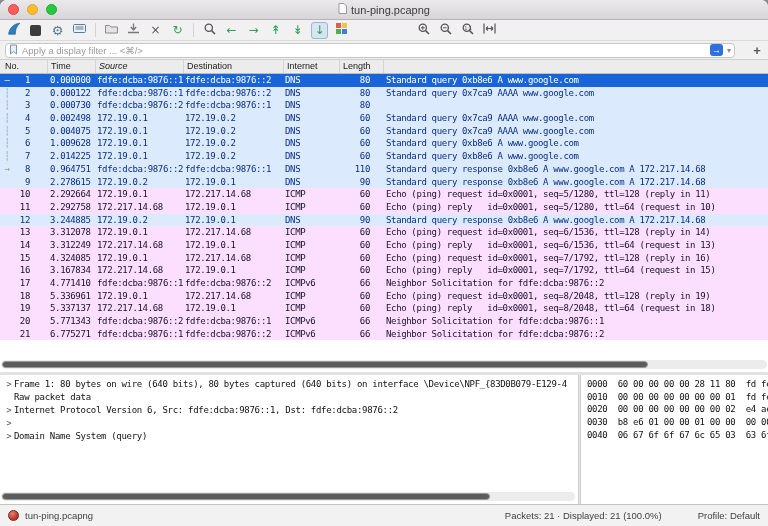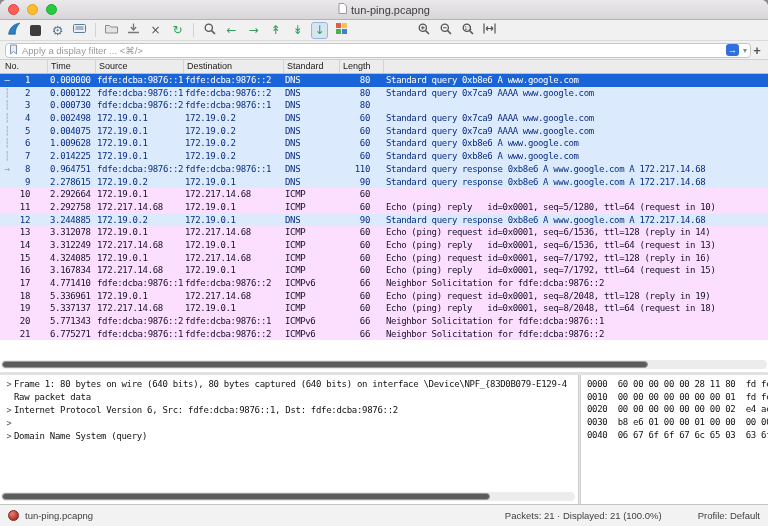--- a/index.html
+++ b/index.html
@@ -26,39 +26,39 @@
   .ticon .g { line-height:1; }
   .green { color:#2f9e5a; }
   .gearg { color:#56788f; font-size:13px; }
   .stopbox { width:11px; height:11px; background:#3c3c3c; border-radius:2px; }
   .ticon.active { background:#d7e5f3; border:1px solid #9ab6d0; border-radius:3px; }
   .tsep { width:1px; height:14px; background:#d2d2d2; margin:0 2px; }
   .zoomgroup { display:flex; gap:5px; margin-left:60px; }
 
   
   .filterbar { height:19px; flex:0 0 19px; background:#f1f1f1; border-bottom:1px solid #cfcfcf;
-               display:flex; align-items:center; padding:0 5px; gap:0; }
+               display:flex; align-items:center; padding:0 5px; gap:16px; }
   .finput { flex:1; height:15px; background:#fff; border:1px solid #c5c5c5; border-radius:4px;
             display:flex; align-items:center; padding:0 3px; gap:4px; }
   .ftext { flex:1; border:none; outline:none; background:transparent; font-family:"Liberation Sans",sans-serif;
            font-size:9.5px; color:#333; padding:0; height:13px; }
   .ftext::placeholder { color:#9a9a9a; }
   .fapply { width:13px; height:12px; background:var(--accent-blue,#2f6fde); border-radius:3px;
             color:#fff; font-size:9px; display:flex; align-items:center; justify-content:center; }
   .fcaret { color:#888; font-size:8px; }
   .fplus { color:#555; font-size:13px; font-weight:bold; width:12px; text-align:center; }
 
   
   .list { height:312px; flex:0 0 312px; display:flex; flex-direction:column; position:relative; background:#fff; }
   .lheader { height:14px; flex:0 0 14px; background:#ececec; border-bottom:1px solid #bfbfbf;
              display:flex; font-size:9px; color:#1a1a1a; line-height:13px; }
   .hc { border-right:1px solid #d4d4d4; padding-left:3px; overflow:hidden; white-space:nowrap; }
   .h-no { width:48px; padding-left:5px; }
   .h-time { width:48px; }
-  .h-src { width:88px; }
+  .h-src { width:88px;font-style:italic; }
   .h-dst { width:100px; }
   .h-proto { width:56px; }
   .h-len { width:44px; }
   .h-info { flex:1; border-right:none; }
 
   .lrows { flex:1; overflow:hidden; }
   .prow { display:flex; height:12.7px; line-height:12.7px;
           font-family:"DejaVu Sans Mono",monospace; font-size:9px; letter-spacing:-0.35px; }
   .c { overflow:hidden; white-space:pre; }
   .gut { width:14px; text-align:center; color:#9a9a9a; }
@@ -228,21 +228,21 @@
     </div>
     <span class="fplus">+</span>
   </div>
 
   <div class="list">
     <div class="lheader">
       <span class="hc h-no">No.</span>
       <span class="hc h-time">Time</span>
       <span class="hc h-src">Source</span>
       <span class="hc h-dst">Destination</span>
-      <span class="hc h-proto">Standard</span>
+      <span class="hc h-proto">Internet</span>
       <span class="hc h-len">Length</span>
     </div>
     <div class="lrows">
 
         <div class="prow dns selected">
           <span class="c gut">–</span>
           <span class="c no">1</span>
           <span class="c time">0.000000</span>
           <span class="c src">fdfe:dcba:9876::1</span>
           <span class="c dst">fdfe:dcba:9876::2</span>
@@ -339,20 +339,21 @@
         </div>
 
         <div class="prow icmp">
           <span class="c gut"></span>
           <span class="c no">10</span>
           <span class="c time">2.292664</span>
           <span class="c src">172.19.0.1</span>
           <span class="c dst">172.217.14.68</span>
           <span class="c proto">ICMP</span>
           <span class="c len">60</span>
+          <span class="c info">Echo (ping) request id=0x0001, seq=5/1280, ttl=128 (reply in 11)</span>
         </div>
 
         <div class="prow icmp">
           <span class="c gut"></span>
           <span class="c no">11</span>
           <span class="c time">2.292758</span>
           <span class="c src">172.217.14.68</span>
           <span class="c dst">172.19.0.1</span>
           <span class="c proto">ICMP</span>
           <span class="c len">60</span>

